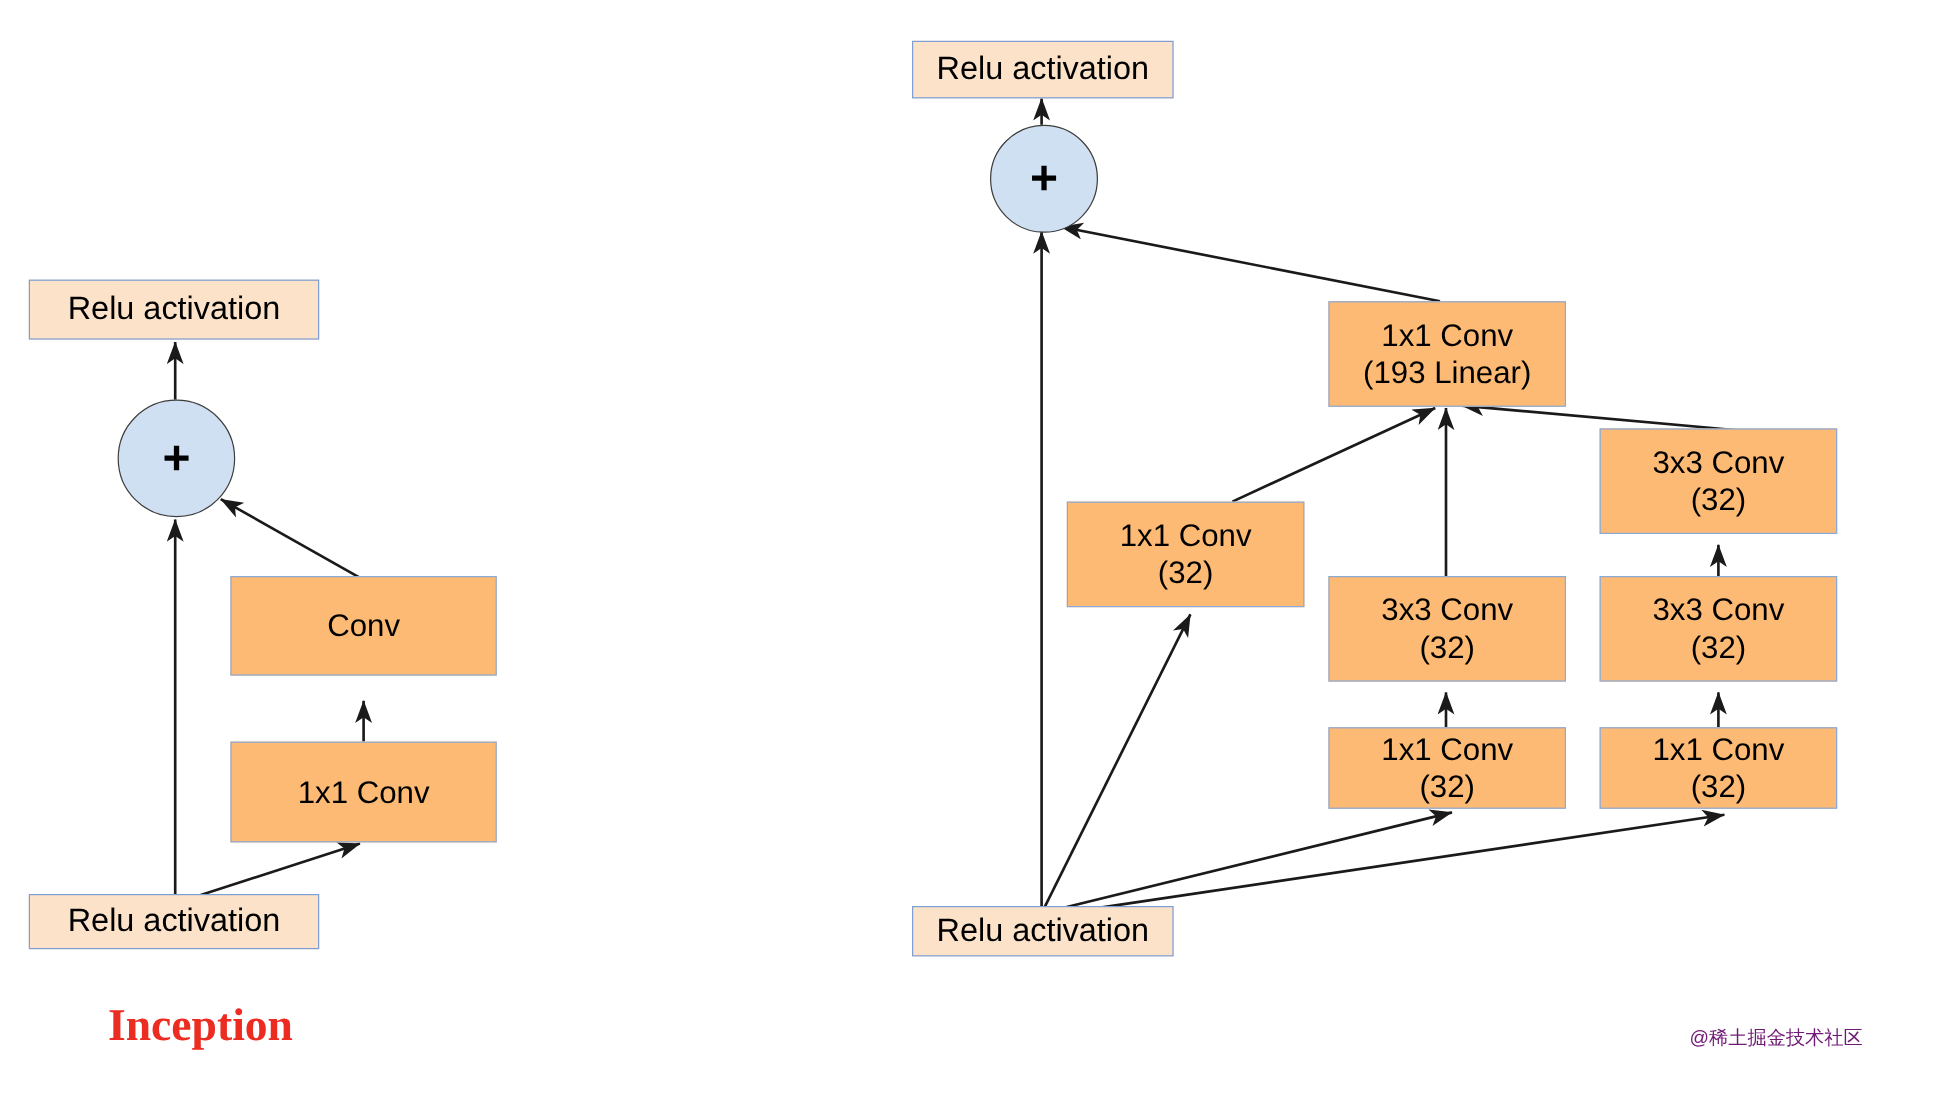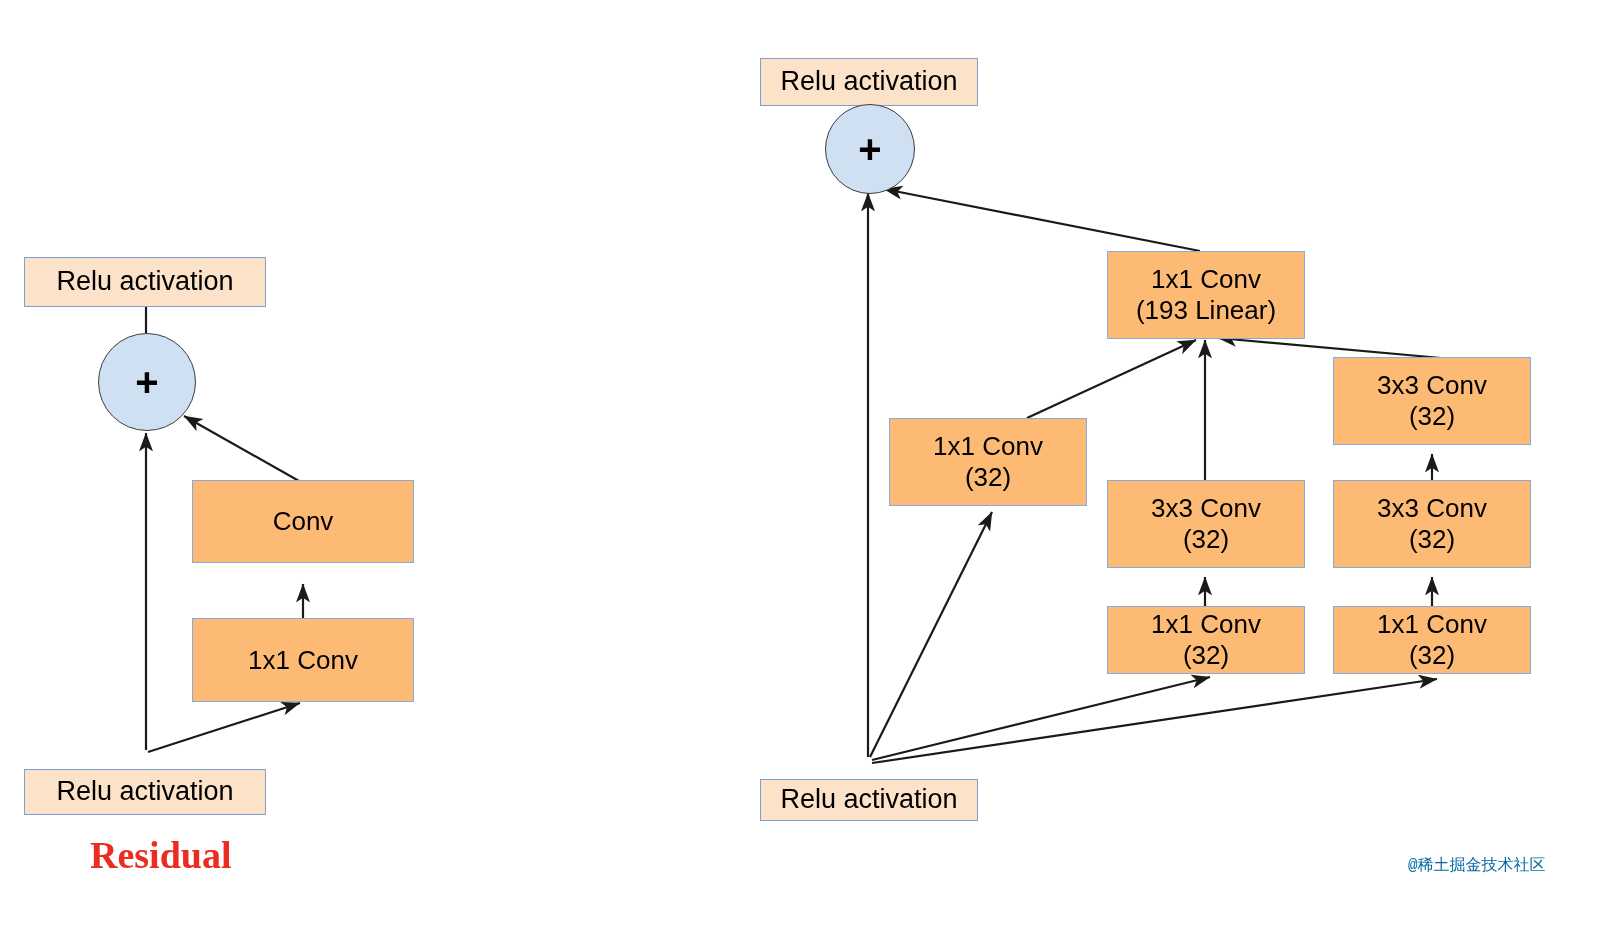--- a/index.html
+++ b/index.html
@@ -3,30 +3,30 @@
 <meta charset="utf-8">
 <style>
   html,body{margin:0;padding:0;background:#ffffff;}
   body{width:1620px;height:926px;overflow:hidden;
        font-family:"Liberation Sans","DejaVu Sans",sans-serif;}
   #stage{position:relative;width:1620px;height:926px;background:#ffffff;}
   svg.layer{position:absolute;left:0;top:0;width:1620px;height:926px;}
   .node{position:absolute;box-sizing:border-box;display:flex;
         align-items:center;justify-content:center;text-align:center;
         line-height:1.18;color:#000000;}
-  .relu{background:#fbe2c8;border:1px solid #7f9fd4;font-size:27px;margin-top:24px;}
+  .relu{background:#fbe2c8;border:1px solid #7f9fd4;font-size:27px;}
   .conv{background:#fdba74;border:1px solid #8aaada;font-size:26px;}
   .sum{position:absolute;border-radius:50%;background:#cfe0f2;
        border:1.5px solid #3d3d3d;display:flex;align-items:center;
        justify-content:center;font-size:40px;font-weight:bold;color:#000;}
   .caption{position:absolute;color:#ec2b21;
            font-family:"Liberation Serif","DejaVu Serif",serif;
            font-size:38px;font-weight:700;white-space:nowrap;}
-  .watermark{position:absolute;color:#0369a1;font-size:16px;white-space:nowrap;
-             font-family:Liberation Mono, monospace;}
+  .watermark{position:absolute;color:#701a75;font-size:16px;white-space:nowrap;
+             font-family:Liberation Sans, sans-serif;}
   .l2{display:block;}
 </style>
 </head>
 <body>
 
 <div id="stage">
 
   <svg class="layer" viewBox="0 0 1620 926">
     <defs>
       <marker id="ah" markerWidth="10" markerHeight="10" refX="8.4" refY="3.2" orient="auto" markerUnits="strokeWidth">
@@ -72,21 +72,21 @@
   <div class="node relu" style="left:24px;top:233px;width:242px;height:50px;">Relu activation</div>
 
   <div class="sum" style="left:98px;top:333px;width:96px;height:96px;">+</div>
 
   <div class="node conv" style="left:192px;top:480px;width:222px;height:83px;">Conv</div>
 
   <div class="node conv" style="left:192px;top:618px;width:222px;height:84px;">1x1 Conv</div>
 
   <div class="node relu" style="left:24px;top:745px;width:242px;height:46px;">Relu activation</div>
 
-  <div class="caption" style="left:90px;top:833px;">Residual</div>
+  <div class="caption" style="left:90px;top:833px;">Inception</div>
 
   <div class="node relu" style="left:760px;top:34px;width:218px;height:48px;">Relu activation</div>
 
   <div class="sum" style="left:825px;top:104px;width:88px;height:88px;">+</div>
 
   <div class="node conv" style="left:1107px;top:251px;width:198px;height:88px;">
     <div>
       <span class="l2">1x1 Conv</span>
       <span class="l2">(193 Linear)</span>
     </div>

